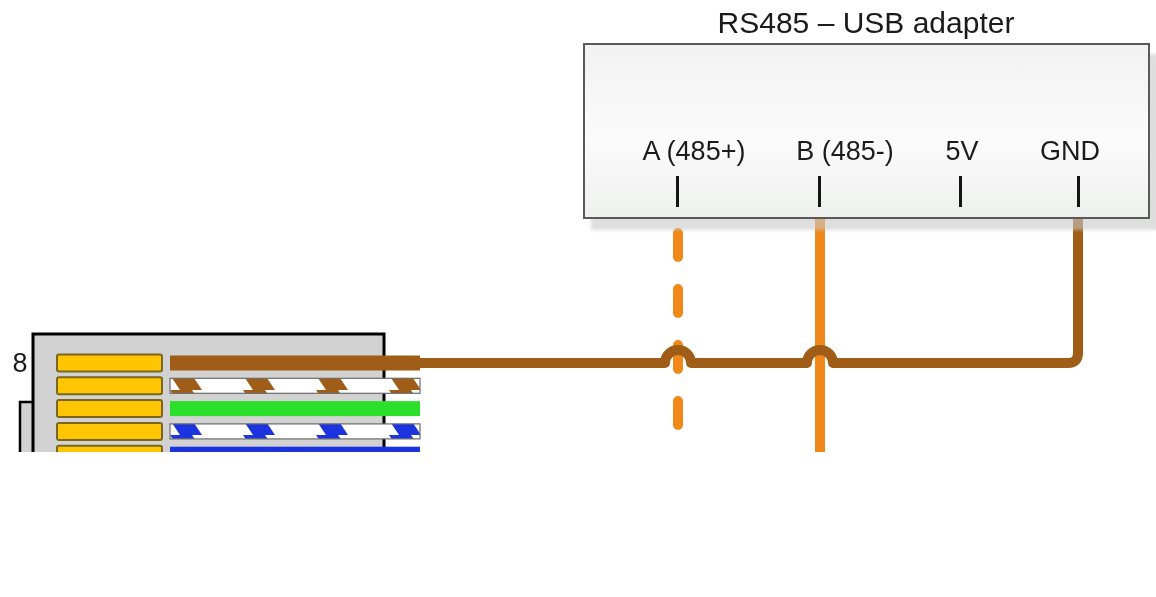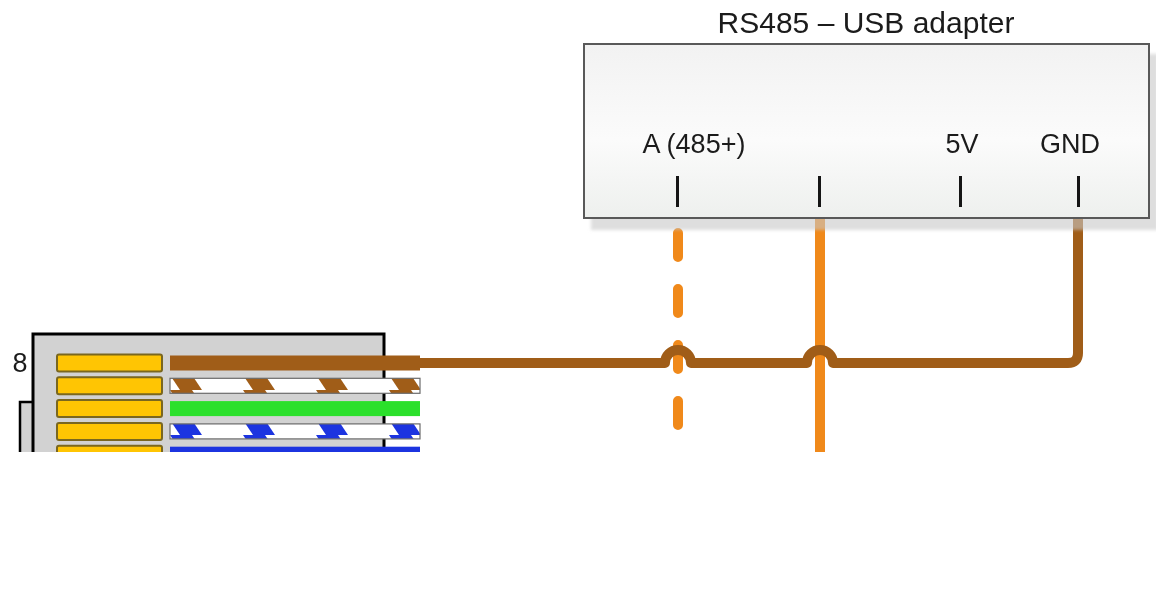--- a/index.html
+++ b/index.html
@@ -13,21 +13,21 @@
     border:2px solid #595959;
     background:linear-gradient(180deg,#f2f2f2 0%,#fbfbfb 55%,#eef0ee 100%);
     box-shadow:8px 11px 3px rgba(200,200,200,0.6);
     z-index:2;
   }
   .title{
     position:absolute;top:6px;left:866px;transform:translateX(-50%);
     font-size:30px;white-space:nowrap;z-index:3;
   }
   .term-label{
-    position:absolute;top:129px;transform:translateX(-50%);
+    position:absolute;top:136px;transform:translateX(-50%);
     font-size:27px;white-space:nowrap;z-index:3;text-align:center;
   }
   .term-tick{
     position:absolute;top:176px;width:3px;height:31px;background:#151515;z-index:3;
   }
   .pin-label{
     position:absolute;width:34px;text-align:center;transform:translate(-50%,-50%);
     font-size:27px;z-index:3;
   }
 </style>
@@ -94,20 +94,21 @@
         <rect x="170" y="515.1" width="248" height="15" fill="url(#st-orange)" stroke-width="1.2" stroke="#6B6B6B"></rect>
       </g>
     </g>
   </svg>
 
   <div class="adapter-box"></div>
 
   <div class="title">RS485 – USB adapter</div>
 
   <div class="term-label" style="left:694px">A (485+)</div>
+  <div class="term-label" style="left:845px">B (485-)</div>
   <div class="term-label" style="left:962px">5V</div>
   <div class="term-label" style="left:1070px">GND</div>
 
   <div class="term-tick" style="left:676px"></div>
   <div class="term-tick" style="left:818px"></div>
   <div class="term-tick" style="left:959px"></div>
   <div class="term-tick" style="left:1077px"></div>
 
   <div class="pin-label" style="left:20px;top:363px">8</div>
   <div class="pin-label" style="left:20px;top:523px">1</div>

